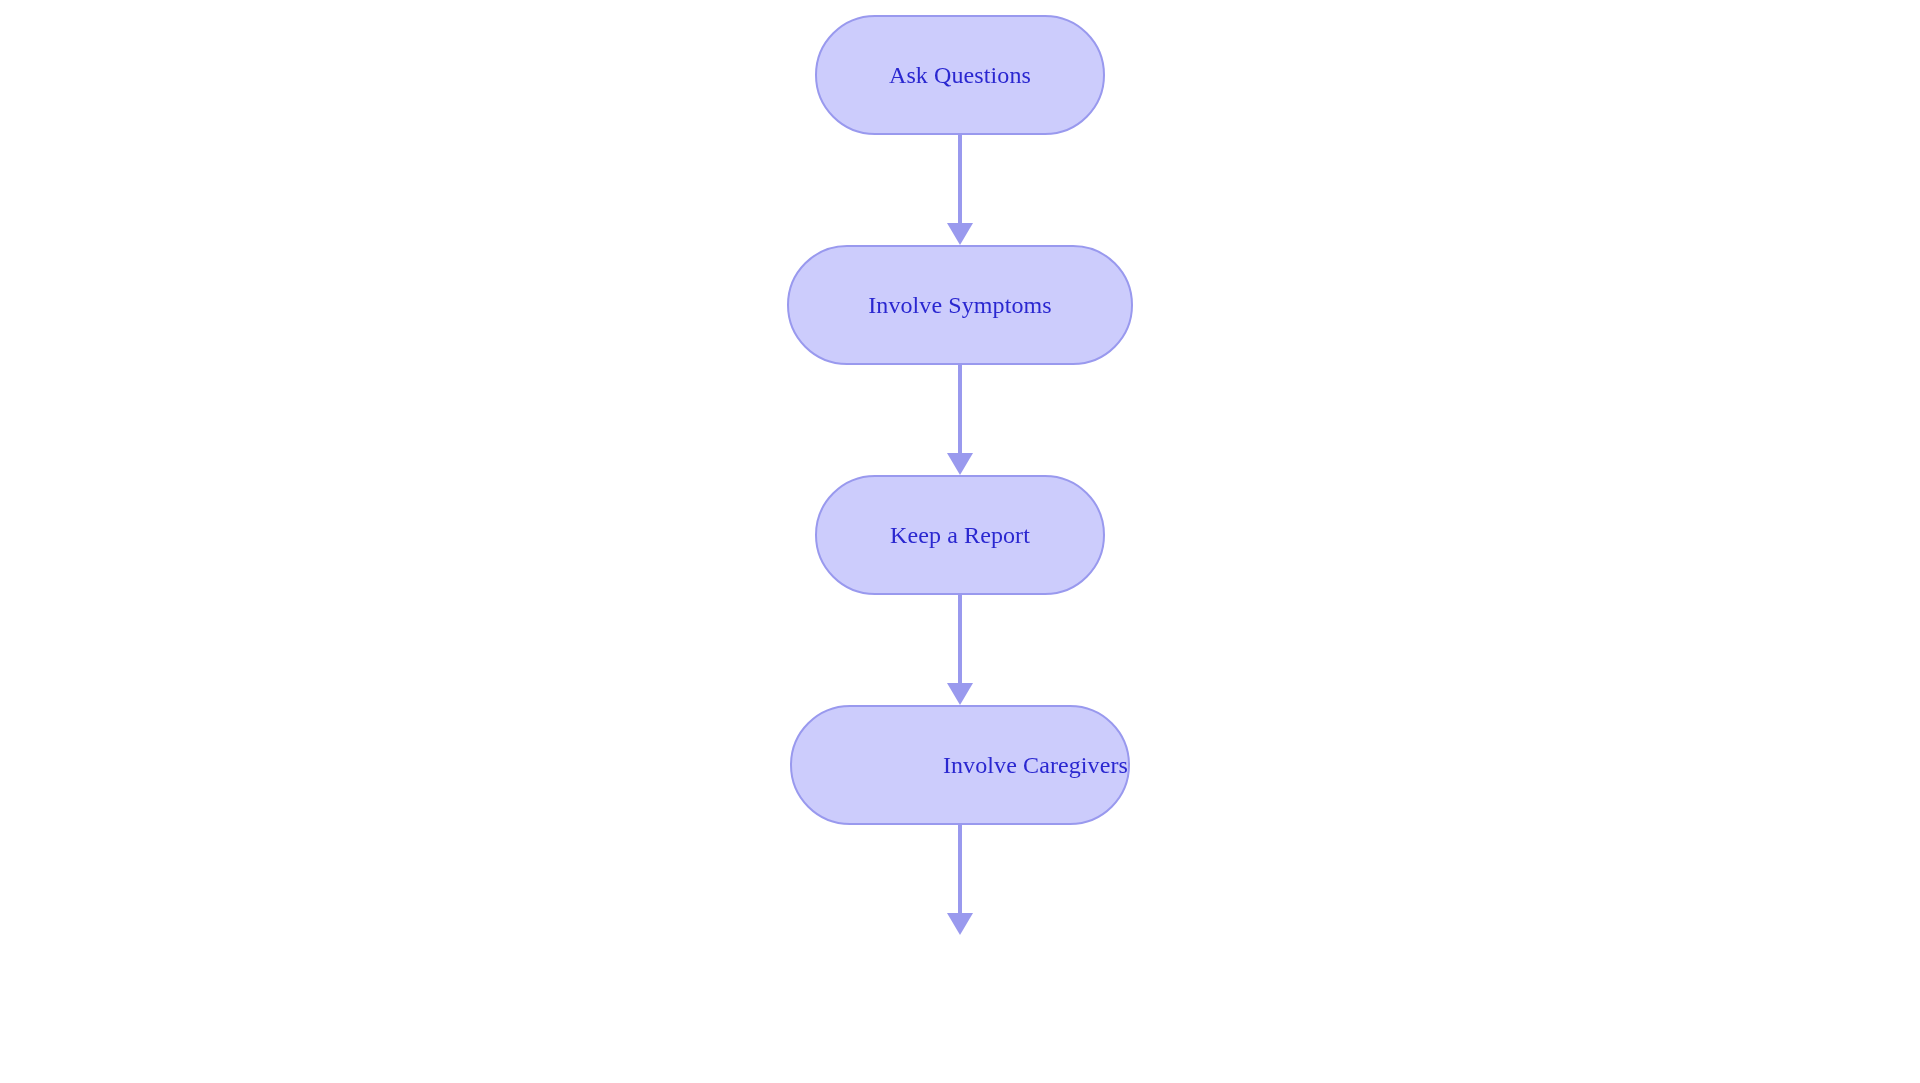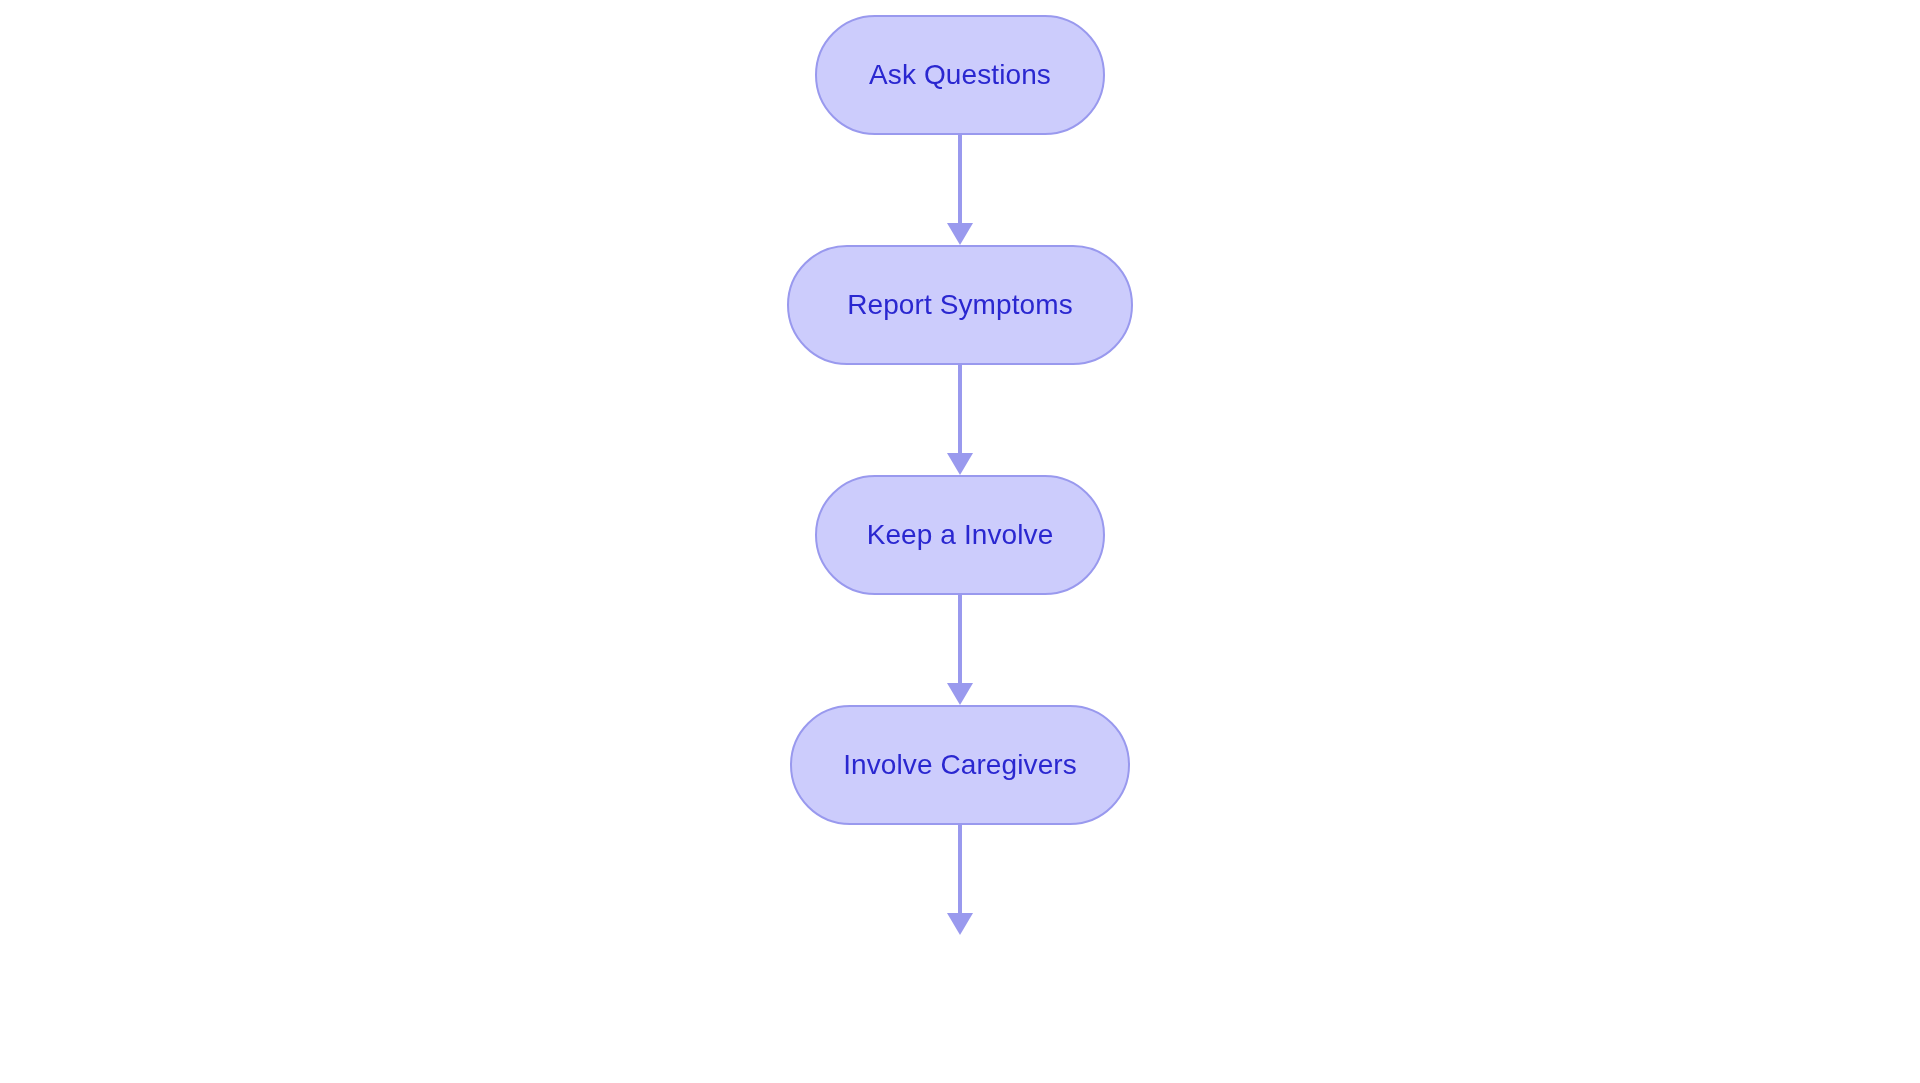--- a/index.html
+++ b/index.html
@@ -41,34 +41,34 @@
     align-items: center;
     justify-content: center;
     background: #ccccfc;
     border: 2px solid #9999ee;
     border-radius: 60px;
     flex: 0 0 auto;
   }
 
   .node-label {
     color: #2a27d0;
-    font-family: Liberation Sans, sans-serif;
-    font-size: 28px;
+    font-family: Liberation Serif, serif;
+    font-size: 24px;
     font-weight: 400;
     letter-spacing: 0.1px;
     line-height: 1;
     white-space: nowrap;
     text-align: center;
   }
 
   
   .node.w-ask       { width: 290px; }
   .node.w-report    { width: 346px; }
   .node.w-journal   { width: 290px; }
-  .node.w-caregiver { width: 340px; }
+  .node.w-caregiver { width: 340px; justify-content: flex-end; }
   .node.w-proactive { width: 266px; }
 
   
   .connector {
     position: relative;
     width: 26px;
     height: 110px;
     flex: 0 0 auto;
     display: block;
   }
@@ -107,30 +107,30 @@
     <div class="node w-ask">
       <span class="node-label">Ask Questions</span>
     </div>
 
     <div class="connector">
       <span class="line"></span>
       <span class="head"></span>
     </div>
 
     <div class="node w-report">
-      <span class="node-label">Report Symptoms</span>
+      <span class="node-label">Involve Symptoms</span>
     </div>
 
     <div class="connector">
       <span class="line"></span>
       <span class="head"></span>
     </div>
 
     <div class="node w-journal">
-      <span class="node-label">Keep a Involve</span>
+      <span class="node-label">Keep a Report</span>
     </div>
 
     <div class="connector">
       <span class="line"></span>
       <span class="head"></span>
     </div>
 
     <div class="node w-caregiver">
       <span class="node-label">Involve Caregivers</span>
     </div>

